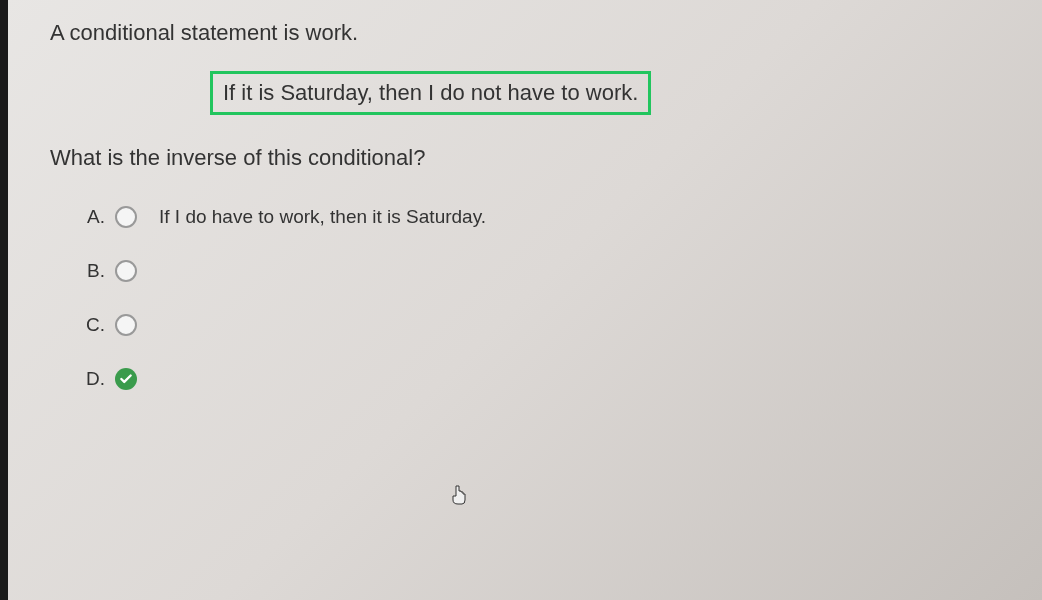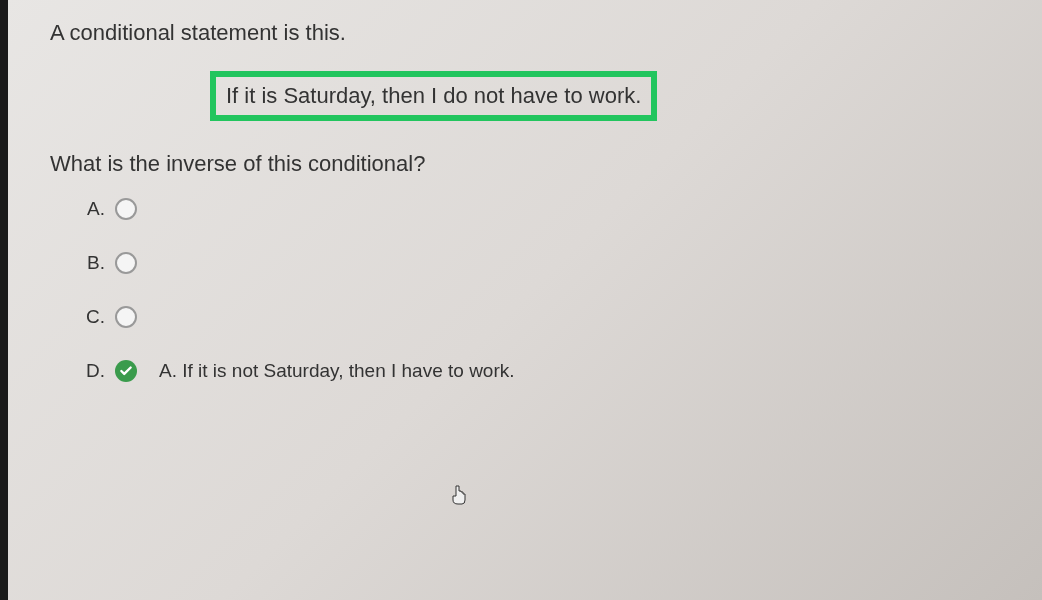--- a/index.html
+++ b/index.html
@@ -26,30 +26,30 @@
       height: 100%;
       background: #1a1a1a;
     }
     .question-intro {
       font-size: 22px;
       margin-bottom: 25px;
       color: #333;
     }
     .boxed-statement {
       display: inline-block;
-      border: 6px solid #22c55e;
+      border: 3px solid #22c55e;
       padding: 6px 10px;
       font-size: 22px;
       margin-left: 160px;
       margin-bottom: 30px;
       color: #333;
     }
     .question-prompt {
       font-size: 22px;
-      margin-bottom: 21px;
+      margin-bottom: 35px;
       color: #333;
     }
     .options {
       padding-left: 35px;
     }
     .option-row {
       display: flex;
       align-items: center;
       margin-bottom: 32px;
       gap: 10px;
@@ -91,51 +91,51 @@
       position: absolute;
       left: 450px;
       bottom: 90px;
     }
   </style>
 </head>
 <body>
 
 
 
-<div class="question-intro">A conditional statement is this.</div>
+<div class="question-intro">A conditional statement is work.</div>
 
 <div class="boxed-statement">If it is Saturday, then I do not have to work.</div>
 
 <div class="question-prompt">What is the inverse of this conditional?</div>
 
 <div class="options">
 
   <div class="option-row">
     <span class="option-letter">A.</span>
     <span class="radio-circle"></span>
+    <span class="option-text">If I do have to work, then it is Saturday.</span>
   </div>
 
   <div class="option-row">
     <span class="option-letter">B.</span>
     <span class="radio-circle"></span>
   </div>
 
   <div class="option-row">
     <span class="option-letter">C.</span>
     <span class="radio-circle"></span>
   </div>
 
   <div class="option-row">
     <span class="option-letter">D.</span>
     <span class="radio-checked">
       <svg viewBox="0 0 24 24" fill="none" stroke="white" stroke-width="4" stroke-linecap="round" stroke-linejoin="round">
         <polyline points="4,12 9,17 20,6"></polyline>
       </svg>
     </span>
-    <span class="option-text">A.  If it is not Saturday, then I have to work.</span>
   </div>
 
 </div>
 
 <div class="cursor-icon">
   <svg width="18" height="22" viewBox="0 0 18 22">
     <path d="M6 2 L6 12 L3 12 L3 16 Q3 20 8 20 L12 20 Q15 20 15 16 L15 10 L13 10 L13 8 L11 8 L11 7 L9 7 L9 2 Z" fill="#f0f0f0" stroke="#333" stroke-width="1"></path>
   </svg>
 </div>
 

